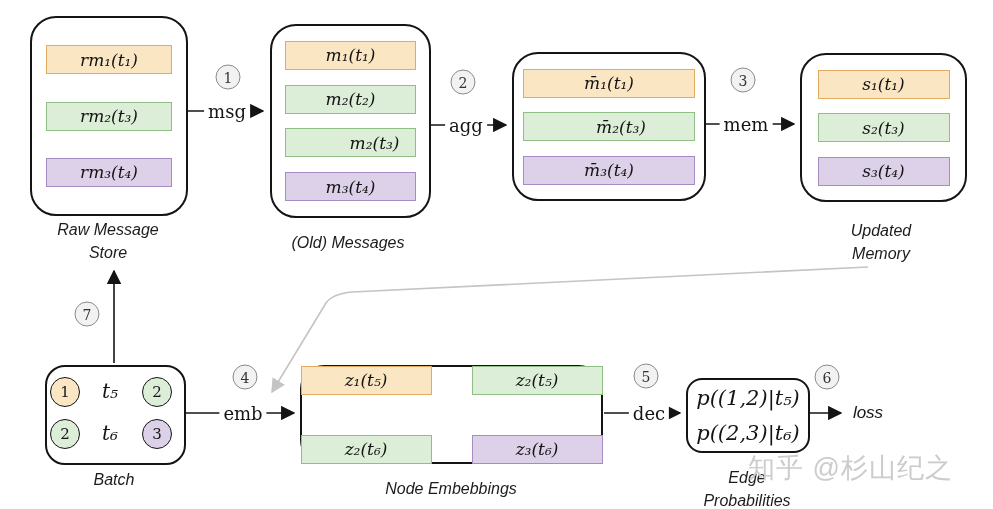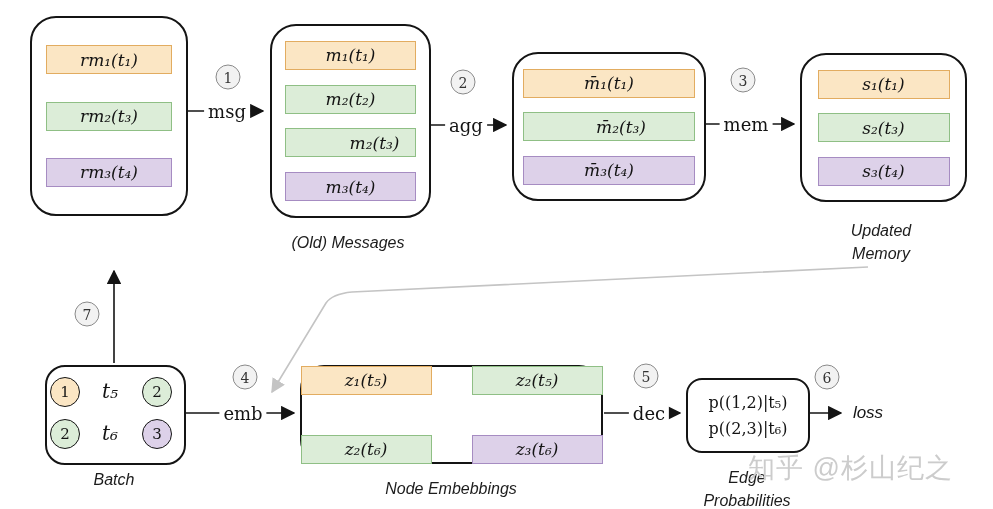--- a/index.html
+++ b/index.html
@@ -31,21 +31,21 @@
     background:#fff;border:2px solid var(--box-border,#141414);border-radius:24px;
     display:grid;grid-template-columns:131px 131px;grid-template-rows:29px 29px;
     justify-content:center;align-content:center;column-gap:14px;row-gap:15px;
     box-sizing:border-box;z-index:1;gap:40px;
   }
   .prob-box{
     position:absolute;left:686px;top:378px;width:120px;height:71px;background:#fff;
     border:2px solid var(--box-border,#141414);border-radius:16px;display:flex;
     flex-direction:column;align-items:center;justify-content:center;z-index:1;
   }
-  .prob-line{font-size:16px;line-height:1.62;}
+  .prob-line{font-style:italic;font-size:21px;line-height:1.62;}
 
   .batch-box{
     position:absolute;left:45px;top:365px;width:137px;height:96px;background:#fff;
     border:2px solid var(--box-border,#141414);border-radius:20px;z-index:1;
   }
   .node{
     position:absolute;width:30px;height:30px;border-radius:50%;border:1.5px solid;
     display:flex;align-items:center;justify-content:center;font-size:15px;
     transform:translate(-50%,-50%);z-index:2;box-sizing:border-box;
   }
@@ -104,20 +104,22 @@
     <line class="wire" x1="81" y1="392" x2="139" y2="392" marker-end="url(#ah-black)"></line>
     <line class="wire" x1="81" y1="434" x2="139" y2="434" marker-end="url(#ah-black)"></line>
     <path class="wire-gray" d="M 868 267 L 352 292 Q 332 294 326 303 L 272 392" marker-end="url(#ah-gray)"></path>
   </svg>
 
   <div class="stage-box" style="left:30px;top:16px;width:154px;height:196px;">
     <div class="row orange" style="width:126px;">rm₁(t₁)</div>
     <div class="row green" style="width:126px;">rm₂(t₃)</div>
     <div class="row purple" style="width:126px;">rm₃(t₄)</div>
   </div>
+  <div class="stage-label" style="left:108px;top:219px;">Raw Message
+Store</div>
 
   <div class="stage-box" style="left:270px;top:24px;width:157px;height:190px;">
     <div class="row orange" style="width:131px;">m₁(t₁)</div>
     <div class="row green" style="width:131px;">m₂(t₂)</div>
     <div class="row green" style="width:131px;padding-left:48px;">m₂(t₃)</div>
     <div class="row purple" style="width:131px;">m₃(t₄)</div>
   </div>
   <div class="stage-label" style="left:348px;top:232px;">(Old) Messages</div>
 
   <div class="stage-box" style="left:512px;top:52px;width:190px;height:145px;">

